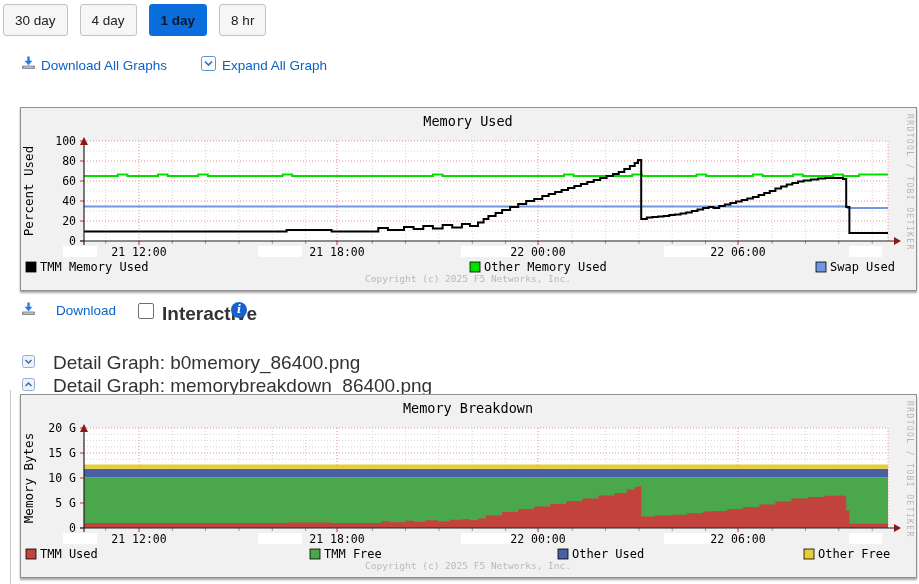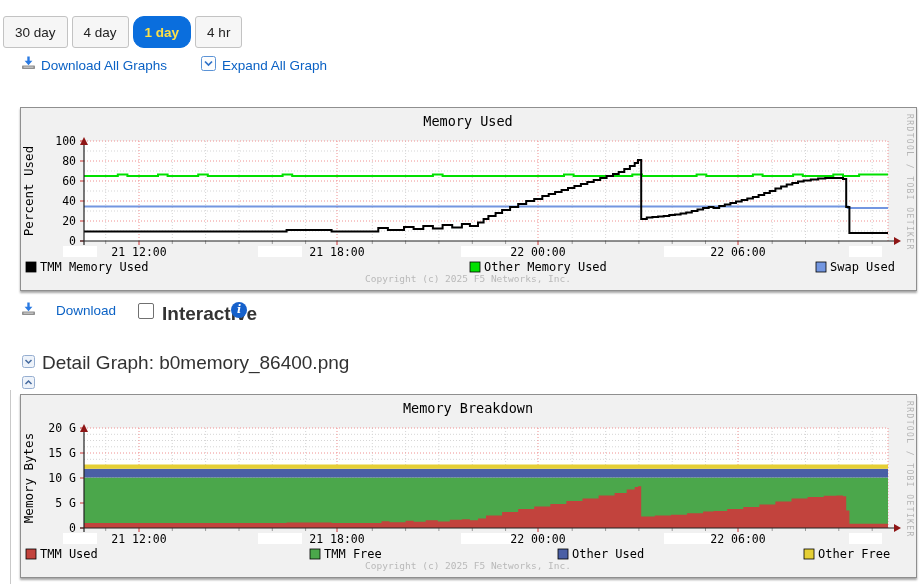--- a/index.html
+++ b/index.html
@@ -1,52 +1,52 @@
 <!DOCTYPE html>
 <html style="--tab-active: #0a6edd; --link: #0b62c5;"><head>
 <meta charset="utf-8">
 <style>
   html,body{margin:0;padding:0;}
   body{width:919px;height:584px;position:relative;background:#fff;overflow:hidden;
        font-family:"Liberation Sans",sans-serif;color:#222;}
   .abs{position:absolute;}
   
-  .tabs{position:absolute;left:3px;top:16px;display:flex;gap:4px;}
+  .tabs{position:absolute;left:3px;top:4px;display:flex;gap:12px;}
   .tab{height:32px;display:flex;align-items:center;justify-content:center;
        padding:0 11px;box-sizing:border-box;border:1px solid #c3c3c3;border-radius:3px;
        background:#f6f6f6;color:#222;font-size:13.5px;cursor:pointer;white-space:nowrap;}
   .tab.active{background:var(--tab-active,#0a6edd);border-color:var(--tab-active,#0a6edd);
-       color:#fde047;font-weight:600;border-radius:11px;}
+       color:#0f172a;font-weight:600;}
   
   .link{color:var(--link,#0b62c5);font-size:13.5px;cursor:pointer;text-decoration:none;white-space:nowrap;}
   .plain{color:#323232;font-size:19px;white-space:nowrap;}
   .bold{font-weight:bold;color:#333;}
   
   .rrd-panel{position:absolute;left:20px;width:897px;height:184px;background:#f1f1f1;
        border:1px solid #8f8f8f;box-sizing:border-box;box-shadow:0 2px 2px rgba(0,0,0,0.35);}
   .rrd-panel svg{display:block;}
   
   .checkbox{position:absolute;width:14px;height:14px;border:1px solid #707070;border-radius:2px;
        background:#fff;cursor:pointer;}
   
   .info{position:absolute;width:16px;height:16px;border-radius:50%;background:#1661cb;color:#fff;
        font-family:"DejaVu Serif",serif;font-weight:bold;font-style:italic;font-size:11px;
        line-height:16px;text-align:center;cursor:pointer;}
-  .detail-row{position:absolute;display:flex;align-items:center;gap:7px;cursor:pointer;}
+  .detail-row{position:absolute;display:flex;align-items:center;gap:18px;cursor:pointer;}
   .left-rule{position:absolute;left:10px;top:390px;width:1px;height:194px;background:#c9c9c9;}
   .icon{display:inline-block;}
 </style>
 </head>
 <body>
 
 <div class="tabs">
   <div class="tab">30 day</div>
   <div class="tab">4 day</div>
   <div class="tab active">1 day</div>
-  <div class="tab">4 hr</div>
+  <div class="tab">8 hr</div>
 </div>
 
 <span class="icon abs" style="left:20px;top:55px;">
   <svg width="17" height="17" viewBox="0 0 17 17">
     <line x1="8.5" y1="1.5" x2="8.5" y2="6.5" stroke="#2a7ae2" stroke-width="2.4"></line>
     <polygon points="4.6,5.8 12.4,5.8 8.5,10.3" fill="#2a7ae2"></polygon>
     <rect x="2" y="10.5" width="13" height="3.6" rx="0.8" fill="#8f8f8f"></rect>
     <rect x="3.6" y="11.6" width="9.8" height="1.1" fill="#cfcfcf"></rect>
   </svg>
 </span>
@@ -187,20 +187,21 @@
   <span class="plain">Detail Graph: b0memory_86400.png</span>
 </div>
 
 <div class="detail-row" style="left:22px;top:375px;">
   <span class="icon">
     <svg width="13" height="13" viewBox="0 0 13 13">
       <rect x="0.5" y="0.5" width="12" height="12" rx="2" fill="#eef3fa" stroke="#96aed0"></rect>
       <polyline points="3.5,8 6.5,5 9.5,8" fill="none" stroke="#44699e" stroke-width="1.5"></polyline>
     </svg>
   </span>
+  <span class="plain">Detail Graph: memorybreakdown_86400.png</span>
 </div>
 
 <div class="left-rule"></div>
 
 <div class="rrd-panel" style="top:394px;">
   <svg viewBox="0 0 895 182" width="895" height="182">
       <rect x="63" y="33" width="804" height="100" fill="#fff"></rect>
       <line x1="84.7" y1="33" x2="84.7" y2="133" stroke="#d5d5d5" stroke-dasharray="1 2"></line>
       <line x1="84.7" y1="133" x2="84.7" y2="136" stroke="#9a9a9a"></line>
       <line x1="151.3" y1="33" x2="151.3" y2="133" stroke="#d5d5d5" stroke-dasharray="1 2"></line>

